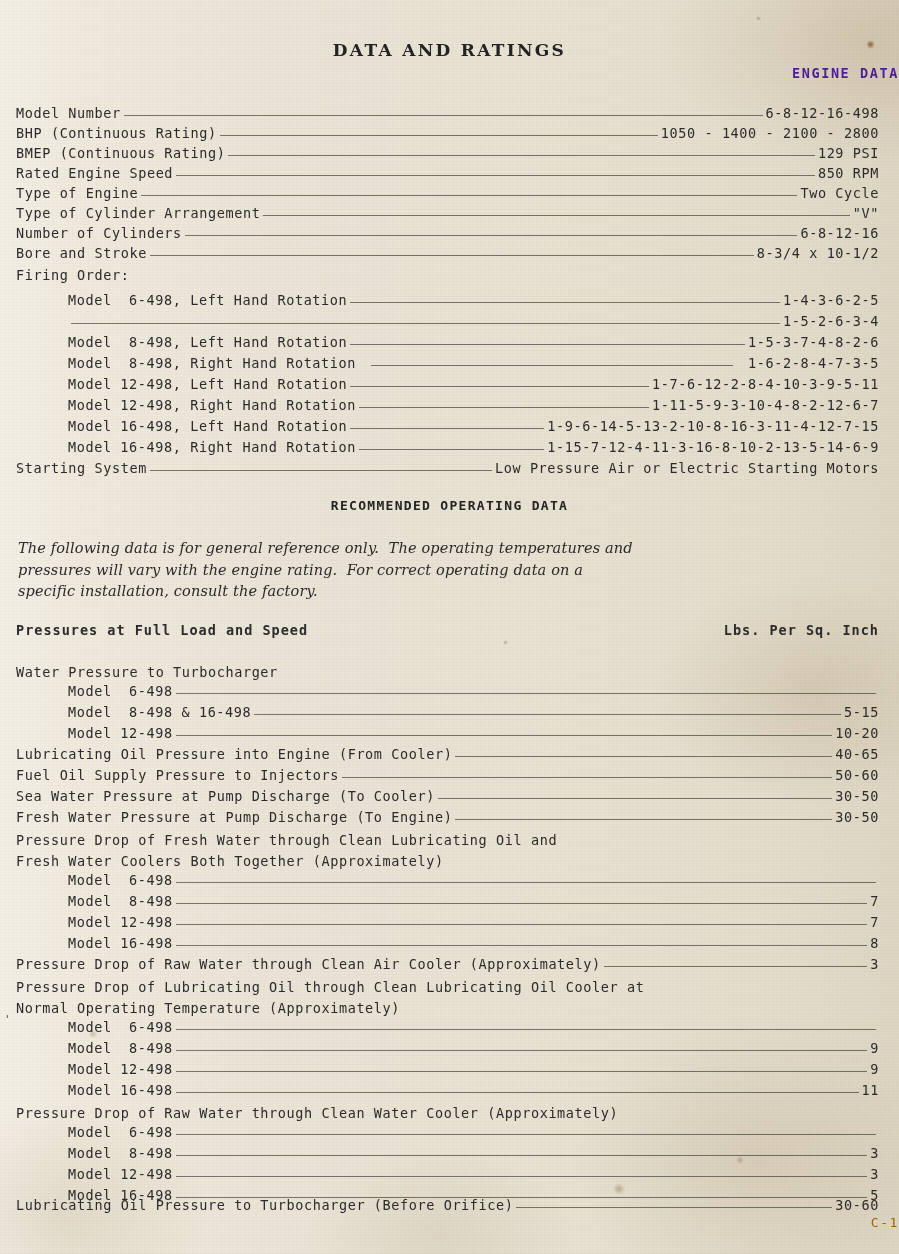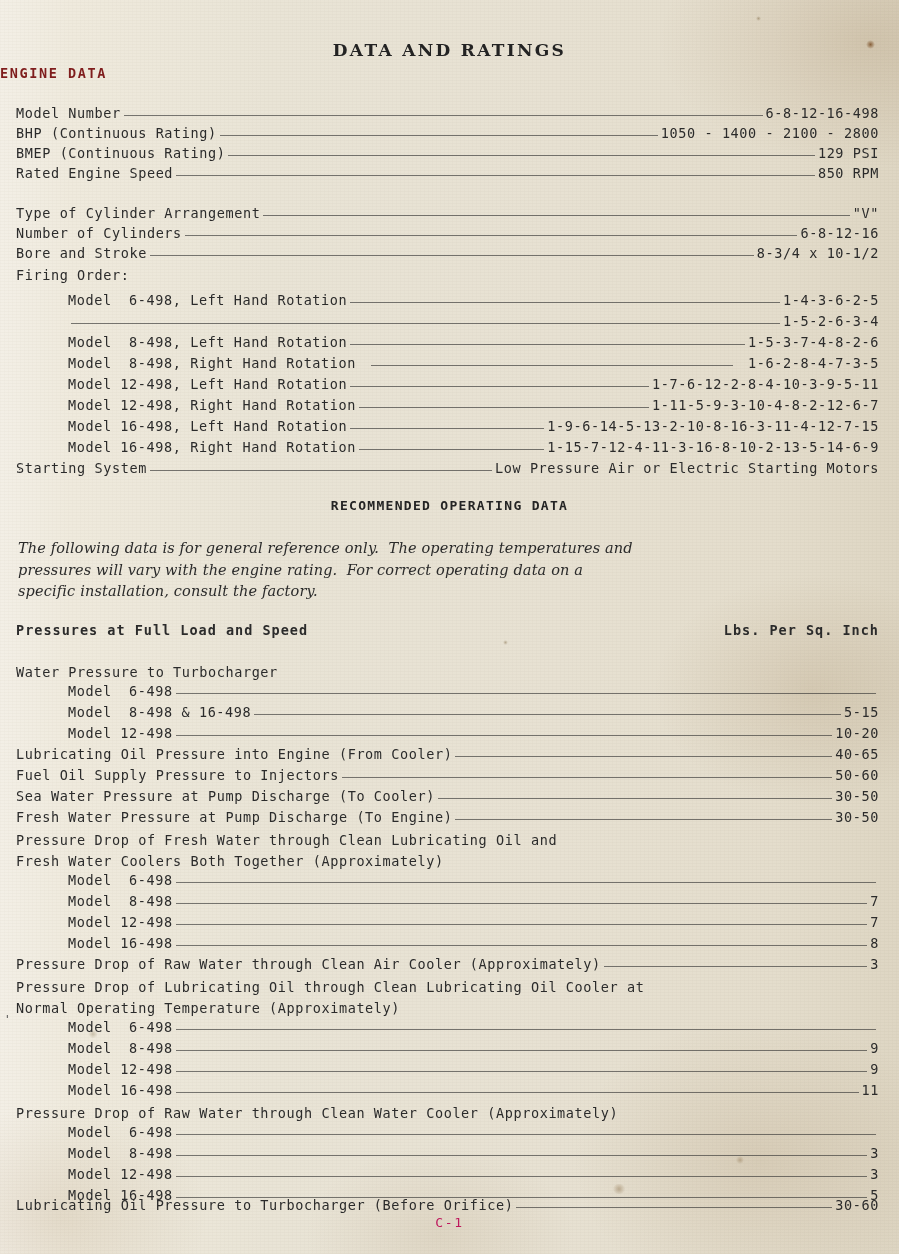--- a/index.html
+++ b/index.html
@@ -31,22 +31,22 @@
   .spot{position:absolute;border-radius:50%;pointer-events:none;}
   #content{position:absolute;inset:0;color:#2b2b2b;}
 
   
   .h-main{
     position:absolute;left:0;right:0;top:20px;text-align:center;
     font-family:"DejaVu Serif",serif;font-weight:700;font-size:17px;
     letter-spacing:2.3px;color:#232323;margin-top:20px;
   }
   .h-sub{
-    position:absolute;left:0;right:0;top:65px;text-align:left;
-    font-weight:700;font-size:13.5px;letter-spacing:1.6px;color:#7f1d1d;
+    position:absolute;left:0;right:0;top:65px;text-align:right;
+    font-weight:700;font-size:13.5px;letter-spacing:1.6px;color:#4c1d95;
   }
   .h-sub2{
     position:absolute;left:0;right:0;top:498px;text-align:center;
     font-weight:700;font-size:13px;letter-spacing:1.3px;color:#242424;
   }
 
   
   .row{
     position:absolute;left:16px;right:20px;height:20px;
     display:flex;align-items:baseline;
@@ -74,22 +74,22 @@
     font-size:14.5px;line-height:21.5px;color:#2a2a2a;letter-spacing:.15px;
   }
   .note div{white-space:pre;}
 
   
   .colhead{position:absolute;top:622px;left:16px;right:20px;
     display:flex;justify-content:space-between;
     font-size:13.5px;font-weight:700;letter-spacing:1px;white-space:pre;}
 
   .footer{
-    position:absolute;left:0;right:0;top:1215px;text-align:center;
-    font-size:13px;letter-spacing:1.6px;color:#be185d;
+    position:absolute;left:0;right:0;top:1215px;text-align:right;
+    font-size:13px;letter-spacing:1.6px;color:#a16207;
   }
   .tick{position:absolute;color:#4a4a4a;font-size:11px;}
 </style>
 </head>
 <body>
 
 <div id="paper"></div>
 <div id="grain"></div>
 
 <div class="spot" style="left:866px;top:40px;width:9px;height:9px;background:radial-gradient(circle,rgba(118,72,30,.80),rgba(118,72,30,0) 70%);"></div>
@@ -119,20 +119,25 @@
   <div class="row" style="top:145px;">
     <span class="lbl">BMEP (Continuous Rating)</span>
     <span class="lead"></span>
     <span class="val">129 PSI</span>
   </div>
   <div class="row" style="top:165px;">
     <span class="lbl">Rated Engine Speed</span>
     <span class="lead"></span>
     <span class="val">850 RPM</span>
   </div>
+  <div class="row" style="top:185px;">
+    <span class="lbl">Type of Engine</span>
+    <span class="lead"></span>
+    <span class="val">Two Cycle</span>
+  </div>
   <div class="row" style="top:205px;">
     <span class="lbl">Type of Cylinder Arrangement</span>
     <span class="lead"></span>
     <span class="val">"V"</span>
   </div>
   <div class="row" style="top:225px;">
     <span class="lbl">Number of Cylinders</span>
     <span class="lead"></span>
     <span class="val">6-8-12-16</span>
   </div>

